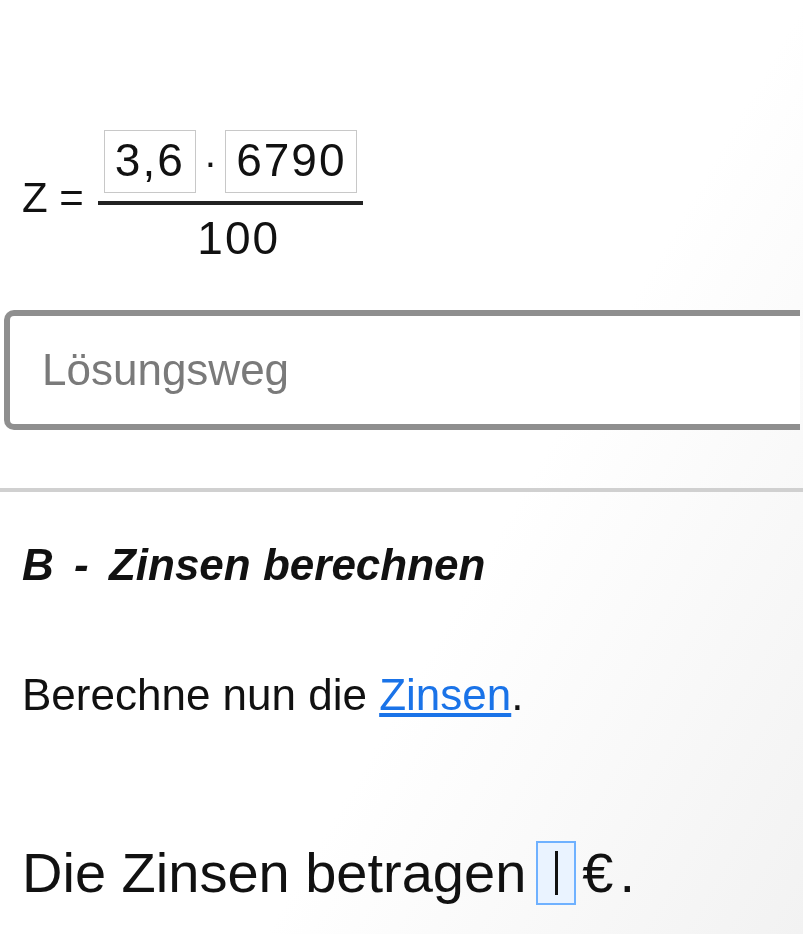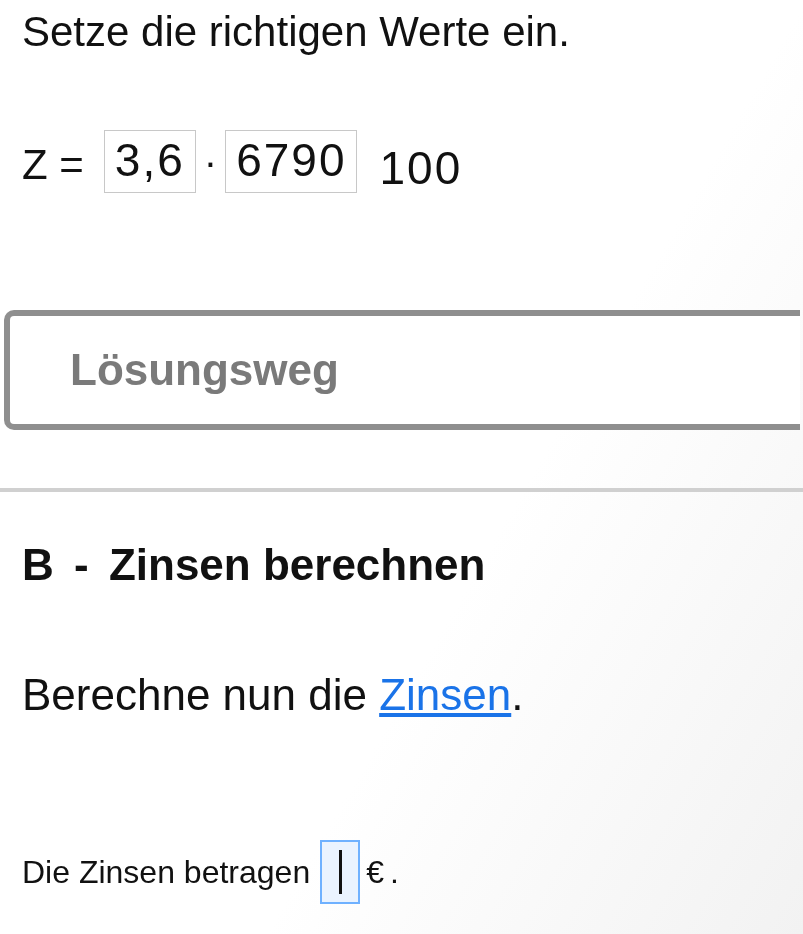--- a/index.html
+++ b/index.html
@@ -31,21 +31,21 @@
     left: 22px;
     top: 130px;
     display: flex;
     align-items: center;
     font-size: 42px;
     color: #111;
   }
   .zlabel { margin-right: 14px; font-size: 42px; }
   .frac {
     display: inline-flex;
-    flex-direction: row;
+    flex-direction: column;
     align-items: center;
   }
   .numer {
     display: flex;
     align-items: center;
     padding: 0 6px 6px 6px;
   }
   .inputcell {
     border: 1px solid #c8c8c8;
     padding: 2px 10px 4px 10px;
@@ -82,58 +82,58 @@
     border-right: none;
     border-radius: 10px 0 0 10px;
     display: flex;
     align-items: center;
     padding-left: 32px;
     cursor: pointer;
     background: #fff;
   }
   .solbox-label {
     font-size: 44px;
-    font-weight: 700;
+    font-weight: 400;
     color: #7a7a7a;
-    margin-left: 28px;
   }
   .hr {
     position: absolute;
     left: 0;
     top: 488px;
     width: 803px;
     height: 0;
     border-top: 4px solid #d0d0d0;
   }
   .sectB {
     position: absolute;
     left: 22px;
     top: 540px;
     font-size: 44px;
     font-weight: 700;
     color: #111;
+    font-style: italic;
   }
   .sectB .dash { font-weight: 700; margin: 0 8px; }
   .lineCompute {
     position: absolute;
     left: 22px;
     top: 670px;
     font-size: 44px;
     color: #111;
   }
   .link {
     color: #1a73e8;
     text-decoration: underline;
     cursor: pointer;
   }
   .lineResult {
     position: absolute;
     left: 22px;
     top: 840px;
-    font-size: 32px;
+    font-size: 56px;
     color: #111;
     display: flex;
     align-items: center;
   }
   .answerbox {
     display: inline-flex;
     align-items: center;
     justify-content: center;
     width: 40px;
     height: 64px;
@@ -146,21 +146,20 @@
     height: 44px;
     background: #111;
   }
   .after-euro { margin-left: 6px; }
 </style>
 </head>
 <body>
 
 <div class="page">
 
-  <div class="instr">Setze die richtigen Werte ein.</div>
 
   <div class="formula">
     <span class="zlabel">Z =</span>
     <span class="frac">
       <span class="numer">
         <span class="inputcell">3,6</span>
         <span class="dot">·</span>
         <span class="inputcell">6790</span>
       </span>
       <span class="fracline"></span>

